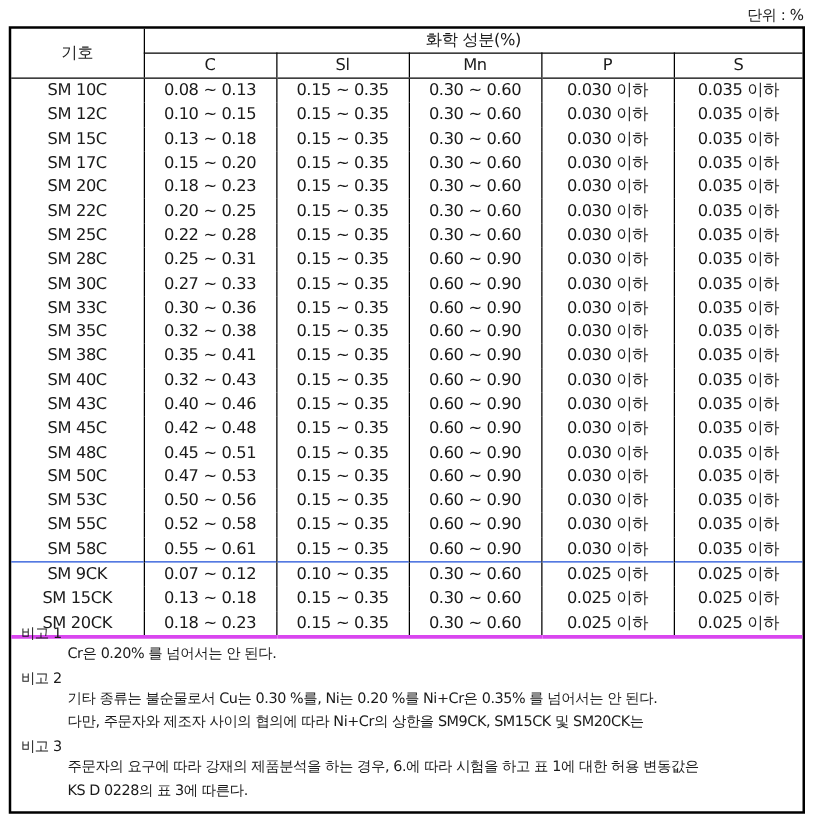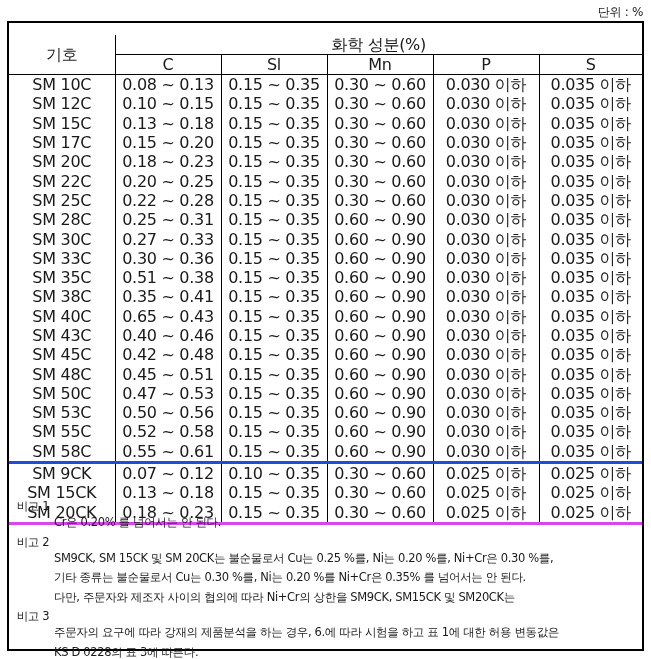--- a/index.html
+++ b/index.html
@@ -10,35 +10,35 @@
   }
   .unit {
     position: absolute; top: 4px; right: 8px;
     font-size: 12px; letter-spacing: -0.3px; margin-left: 47px;
   }
   .frame {
     position: absolute; left: 7px; top: 21px; width: 637px; height: 630px;
     border: 2px solid #000; box-sizing: border-box;
   }
   table.chem {
-    position: absolute; left: 0; top: 12px;
+    position: absolute; left: 0; top: 0;
     border-collapse: collapse; table-layout: fixed;
     width: 633px;
-    font-size: 16px; letter-spacing: -0.3px;
+    font-size: 13px; letter-spacing: -0.3px;
   }
   table.chem td, table.chem th {
     text-align: center; padding: 0; font-weight: normal;
     white-space: nowrap;
   }
   table.chem th { height: 19px; line-height: 19px; }
   table.chem tr.hdr1 th { border-bottom: 1px solid #000; }
   table.chem tr.hdr2 th { border-bottom: 1px solid #000; }
   table.chem .vsep { border-left: 1px solid #000; }
   table.chem td { height: 19.3px; line-height: 19px; }
-  table.chem tr.group-start td { border-top: 3px solid #1d4ed8; }
+  table.chem tr.group-start td { border-top: 1px solid #1d4ed8; }
   table.chem tr.last td { border-bottom: 3px solid #d946ef; }
   .notes {
     position: absolute; left: 0; top: 474px; width: 633px;
     font-size: 11.5px; letter-spacing: -0.35px; line-height: 19.6px;
   }
   .note { display: flex; }
   .note .tag { width: 42px; padding-left: 3px; flex: none; text-align: center; }
   .note .body { flex: 1; margin-top: 16px; }
   .note .line { display: block; white-space: nowrap; }
 </style>
@@ -146,37 +146,37 @@
         <tr>
           <td>SM 33C</td>
           <td class="vsep">0.30 ~ 0.36</td>
           <td class="vsep">0.15 ~ 0.35</td>
           <td class="vsep">0.60 ~ 0.90</td>
           <td class="vsep">0.030 이하</td>
           <td class="vsep">0.035 이하</td>
         </tr>
         <tr>
           <td>SM 35C</td>
-          <td class="vsep">0.51 ~ 0.38</td>
+          <td class="vsep">0.32 ~ 0.38</td>
           <td class="vsep">0.15 ~ 0.35</td>
           <td class="vsep">0.60 ~ 0.90</td>
           <td class="vsep">0.030 이하</td>
           <td class="vsep">0.035 이하</td>
         </tr>
         <tr>
           <td>SM 38C</td>
           <td class="vsep">0.35 ~ 0.41</td>
           <td class="vsep">0.15 ~ 0.35</td>
           <td class="vsep">0.60 ~ 0.90</td>
           <td class="vsep">0.030 이하</td>
           <td class="vsep">0.035 이하</td>
         </tr>
         <tr>
           <td>SM 40C</td>
-          <td class="vsep">0.65 ~ 0.43</td>
+          <td class="vsep">0.32 ~ 0.43</td>
           <td class="vsep">0.15 ~ 0.35</td>
           <td class="vsep">0.60 ~ 0.90</td>
           <td class="vsep">0.030 이하</td>
           <td class="vsep">0.035 이하</td>
         </tr>
         <tr>
           <td>SM 43C</td>
           <td class="vsep">0.40 ~ 0.46</td>
           <td class="vsep">0.15 ~ 0.35</td>
           <td class="vsep">0.60 ~ 0.90</td>
@@ -261,21 +261,20 @@
   <div class="notes" id="notes">
       <div class="note">
         <span class="tag">비고 1</span>
         <span class="body">
           <span class="line">Cr은 0.20% 를 넘어서는 안 된다.</span>
         </span>
       </div>
       <div class="note">
         <span class="tag">비고 2</span>
         <span class="body">
-          <span class="line">SM9CK, SM 15CK 및 SM 20CK는 불순물로서 Cu는 0.25 %를, Ni는 0.20 %를, Ni+Cr은 0.30 %를,</span>
           <span class="line">기타 종류는 불순물로서 Cu는 0.30 %를, Ni는 0.20 %를 Ni+Cr은 0.35% 를 넘어서는 안 된다.</span>
           <span class="line">다만, 주문자와 제조자 사이의 협의에 따라 Ni+Cr의  상한을 SM9CK, SM15CK 및 SM20CK는</span>
         </span>
       </div>
       <div class="note">
         <span class="tag">비고 3</span>
         <span class="body">
           <span class="line">주문자의 요구에 따라 강재의 제품분석을 하는 경우, 6.에 따라 시험을 하고  표 1에 대한 허용 변동값은</span>
           <span class="line">KS D 0228의 표 3에 따른다.</span>
         </span>

